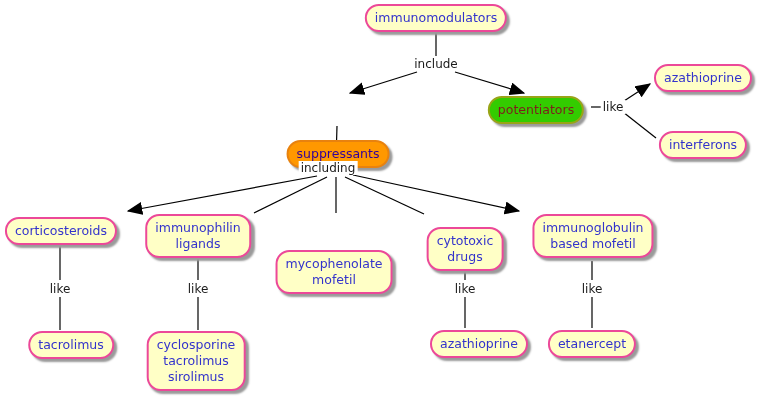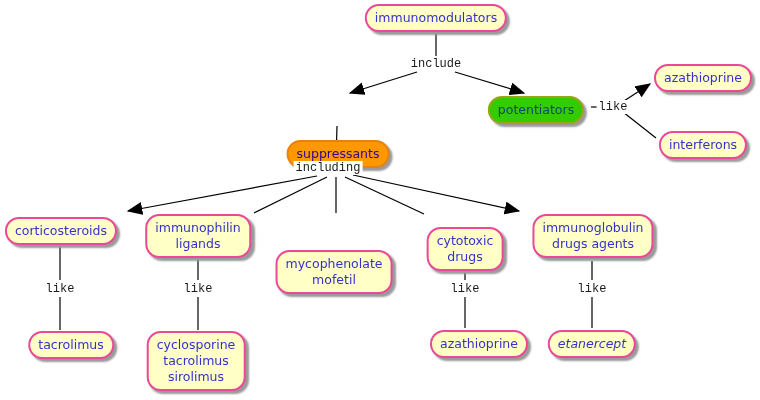--- a/index.html
+++ b/index.html
@@ -40,33 +40,32 @@
     box-sizing: border-box;
   }
   .node.orange {
     background: #FF9800;
     border-color: #E8820E;
     color: #330099;
   }
   .node.green {
     background: #33CC00;
     border-color: #99A417;
-    color: #0c4a6e;
+    color: #7f1d1d;
   }
   .link-label {
     position: absolute;
     z-index: 2;
     transform: translateX(-50%);
     color: #1a1a1a;
     font-size: 12px;
     line-height: 14px;
     white-space: nowrap;
     background: #ffffff;
     padding: 0 2px;
-    font-family: Liberation Mono, monospace;
   }
 </style>
 </head>
 <body>
 
 <div id="canvas">
 
   <svg id="edges" xmlns="http://www.w3.org/2000/svg" width="760" height="400" viewBox="0 0 760 400">
     <defs>
       <marker id="arrow" viewBox="0 0 12 10" refX="11" refY="5" markerWidth="13" markerHeight="11" orient="auto">
@@ -112,31 +111,31 @@
   <div class="node" style="left:198px; top:214px;">immunophilin
 ligands</div>
 
   <div class="node" style="left:334px; top:214px;margin-top:36px;">mycophenolate
 mofetil</div>
 
   <div class="node" style="left:465px; top:227px;">cytotoxic
 drugs</div>
 
   <div class="node" style="left:593px; top:214px;">immunoglobulin
-drugs agents</div>
+based mofetil</div>
 
   <div class="node" style="left:71px; top:331px;">tacrolimus</div>
 
   <div class="node" style="left:196px; top:331px;">cyclosporine
 tacrolimus
 sirolimus</div>
 
   <div class="node" style="left:479px; top:330px;">azathioprine</div>
 
-  <div class="node" style="left:592px; top:330px;font-style:italic;">etanercept</div>
+  <div class="node" style="left:592px; top:330px;">etanercept</div>
 
   <span class="link-label" style="left:436px; top:57px;">include</span>
 
   <span class="link-label" style="left:613px; top:100px;">like</span>
 
   <span class="link-label" style="left:328px; top:161px;">including</span>
 
   <span class="link-label" style="left:60px; top:282px;">like</span>
 
   <span class="link-label" style="left:198px; top:282px;">like</span>

